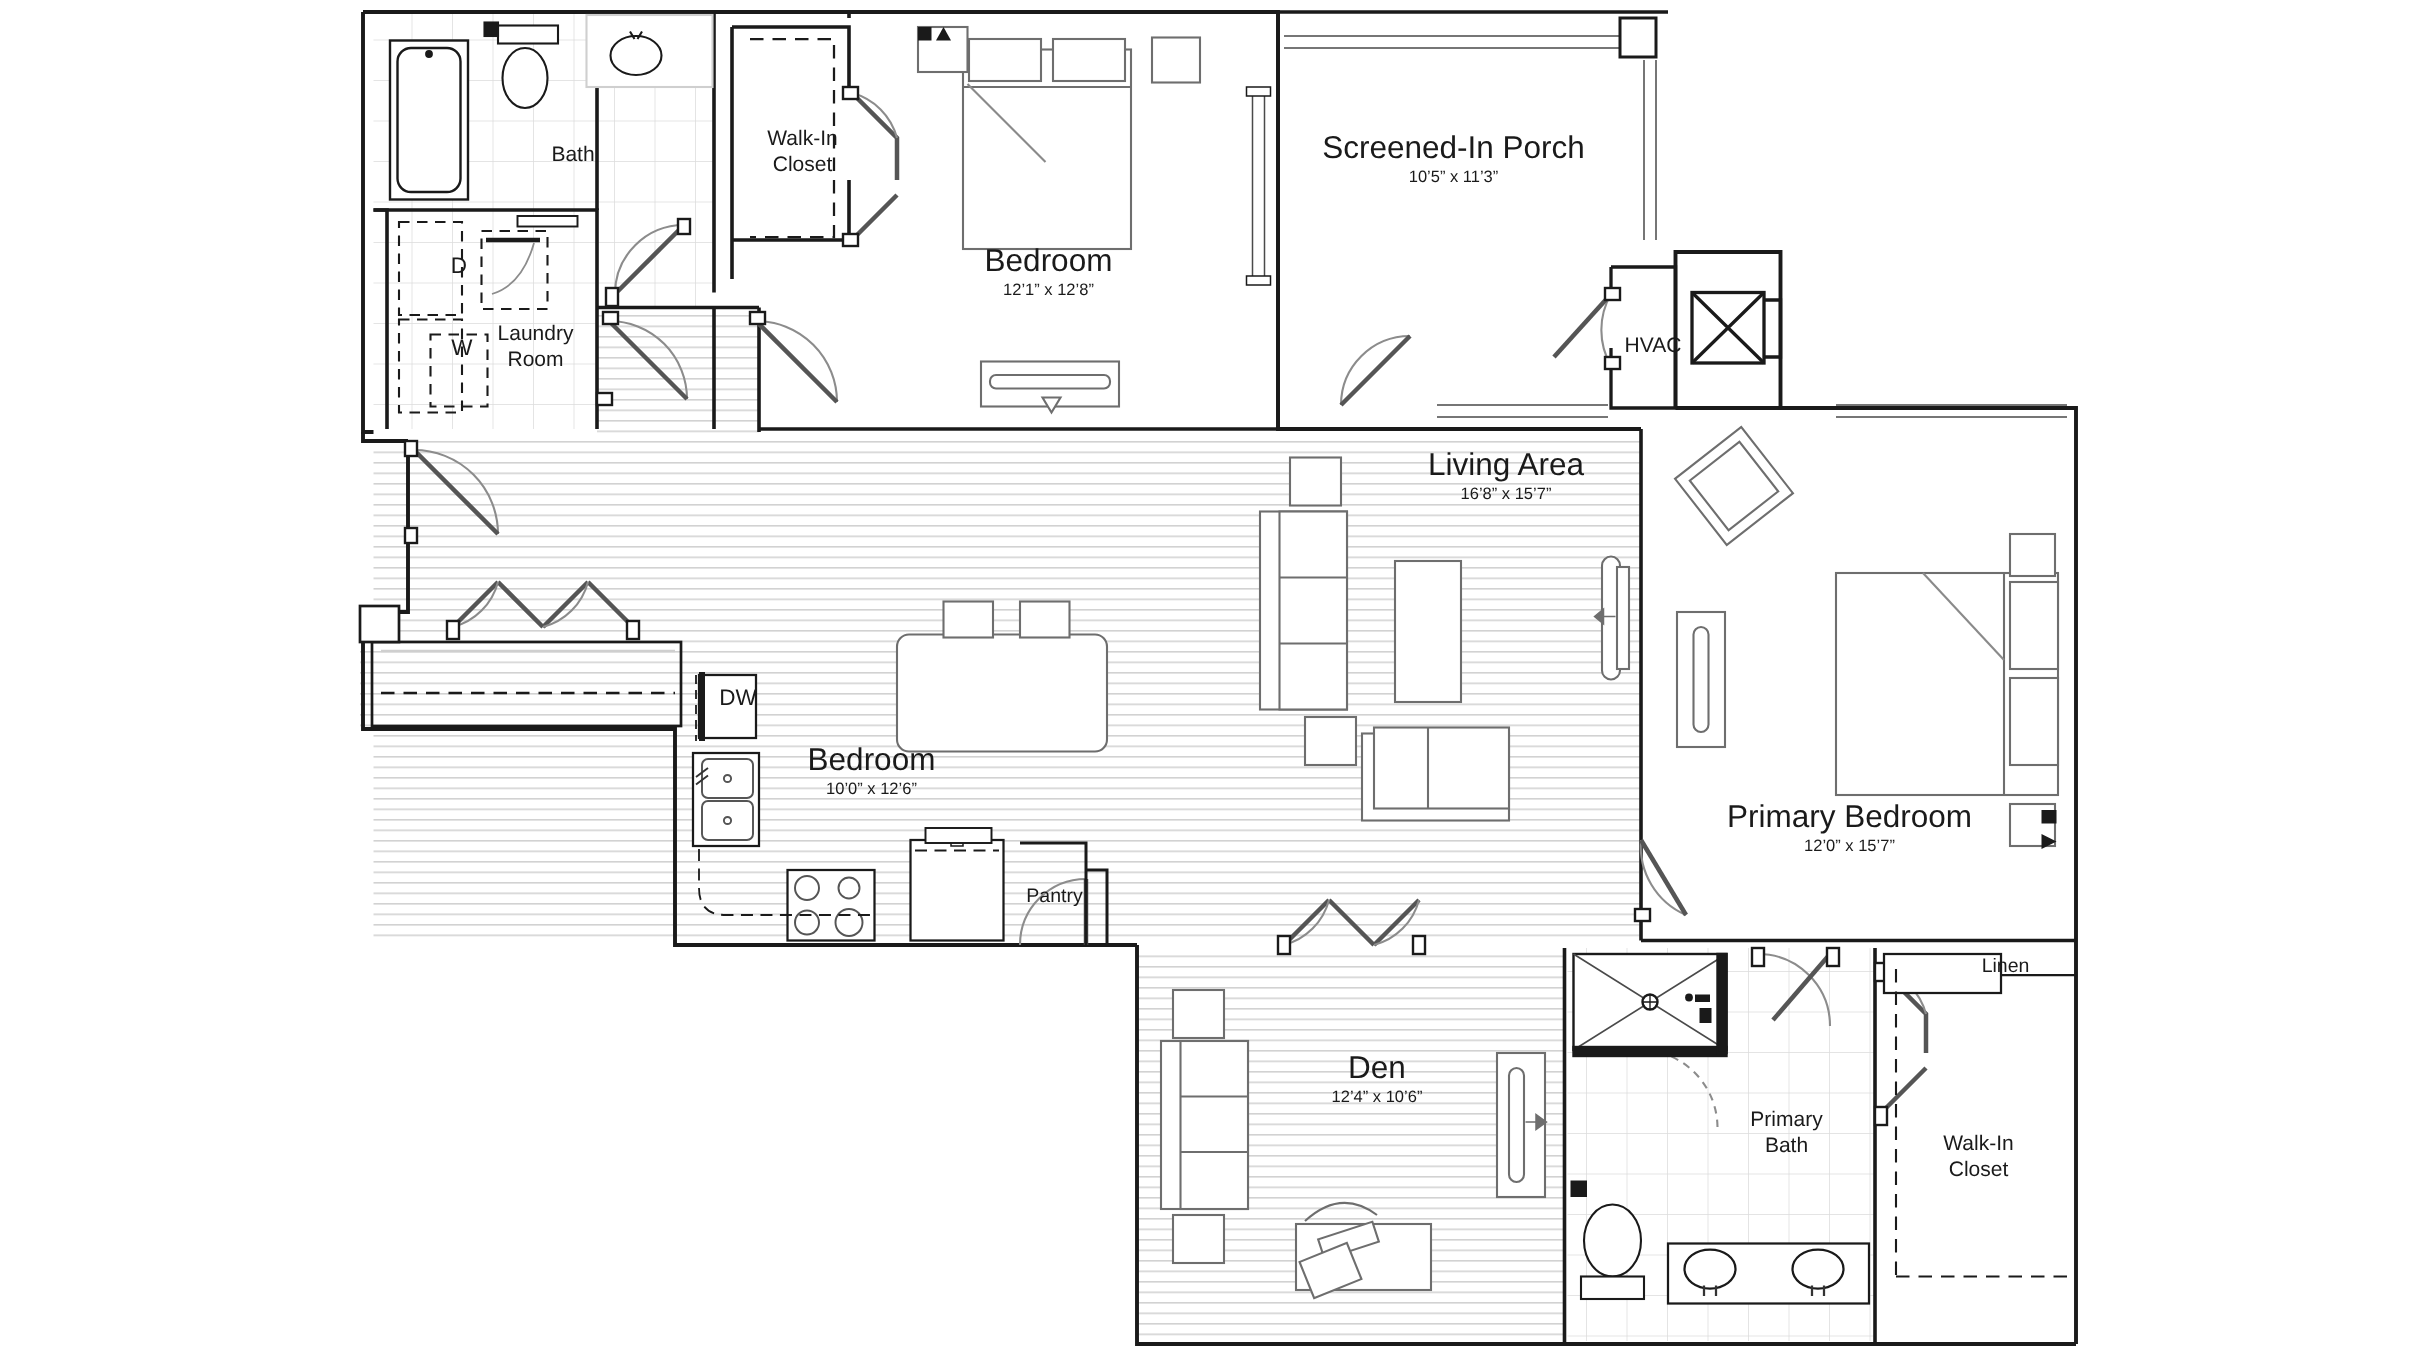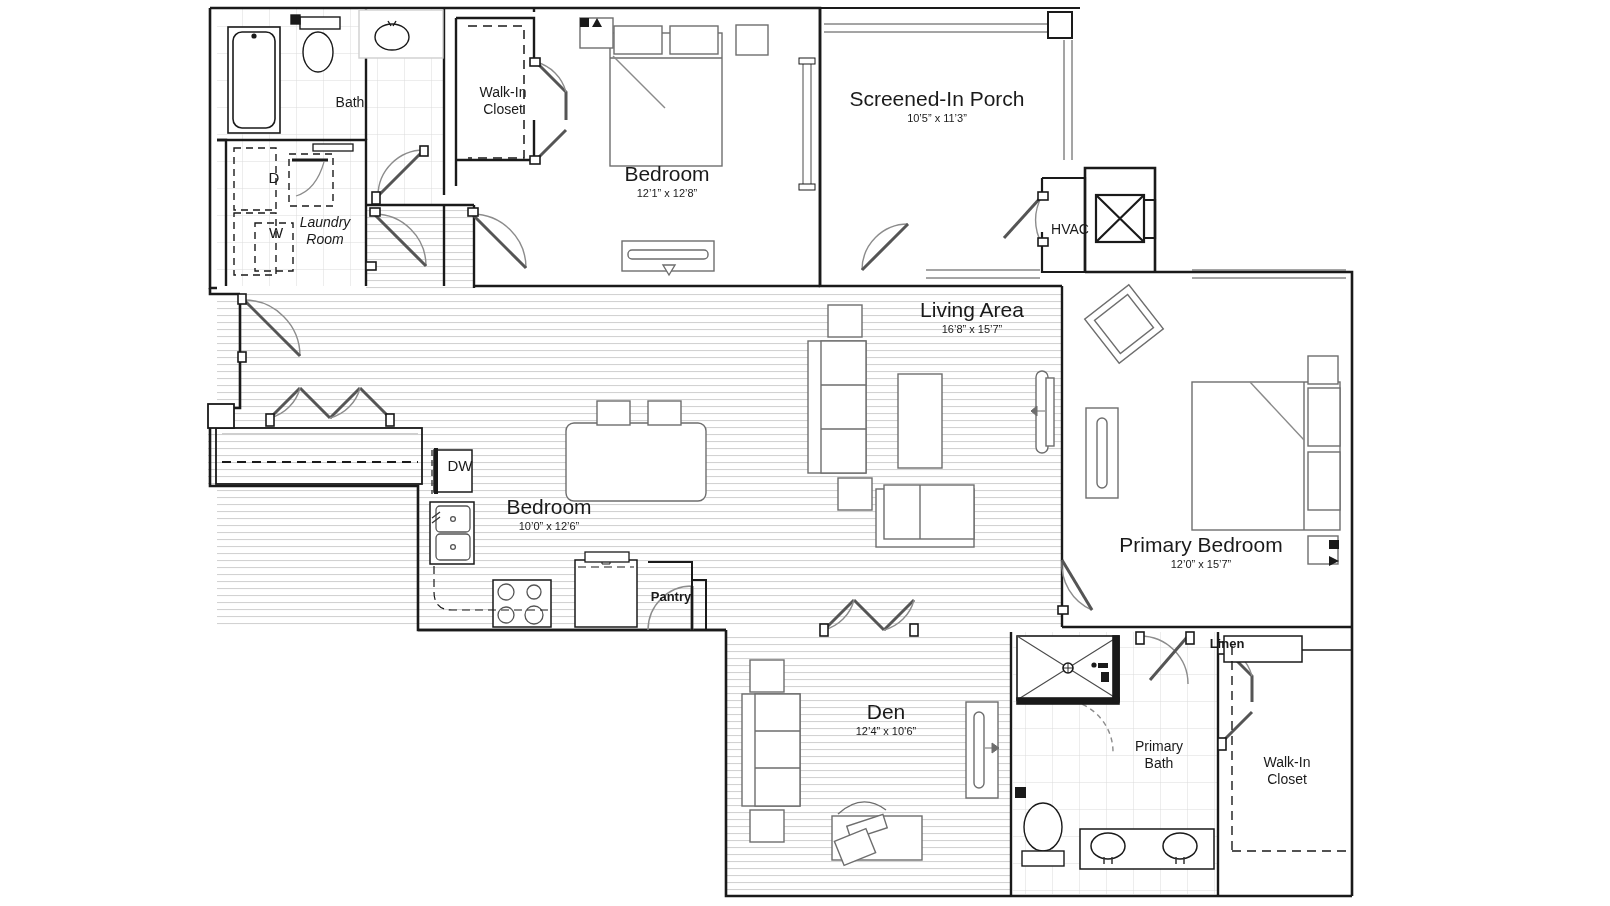--- a/index.html
+++ b/index.html
@@ -1,25 +1,25 @@
 <!DOCTYPE html>
 <html><head>
 <meta charset="utf-8">
 <style>
   html,body{margin:0;padding:0;background:#ffffff;}
   body{width:1610px;height:906px;overflow:hidden;
        font-family:"Liberation Sans","DejaVu Sans",sans-serif;}
-  #plan{position:relative;width:1490px;height:906px;background:#fff;}
+  #plan{position:relative;width:1490px;height:906px;background:#fff;margin-left:32px;}
   #plan svg{position:absolute;left:0;top:0;}
   .lbl{position:absolute;color:#1a1a1a;text-align:center;line-height:1.22;
        white-space:nowrap;pointer-events:none;}
   .lbl .n{display:block;font-size:21px;}
   .lbl .d{display:block;font-size:11px;}
   .lbl.sm .n{font-size:14px;}
-  .lbl.xs .n{font-size:13px;font-weight:bold;}
+  .lbl.xs .n{font-size:13px;}
   .lbl.app .n{font-size:15px;font-weight:400;}
 </style>
 </head>
 <body>
 
 <div id="plan">
 
 <svg width="1610" height="906" viewBox="0 0 1610 906">
   <defs>
     <pattern id="wood" width="10" height="7" patternUnits="userSpaceOnUse">
@@ -364,21 +364,21 @@
 
   <g fill="none" stroke="#1a1a1a" stroke-width="1.5" stroke-dasharray="9 6">
     <path d="M468 26 H524 V158 H468"></path>
   </g>
 </svg>
 
 <div class="lbl sm" style="left:350px;top:103px;transform:translate(-50%,-50%)">
   <span class="n">Bath</span>
 </div>
 <div class="lbl sm" style="left:325px;top:231px;transform:translate(-50%,-50%)">
-  <span class="n" style="white-space:normal;width:70px;font-style:italic;">Laundry Room</span>
+  <span class="n" style="white-space:normal;width:70px;">Laundry Room</span>
 </div>
 <div class="lbl sm" style="left:503px;top:101px;transform:translate(-50%,-50%)">
   <span class="n" style="white-space:normal;width:74px;">Walk-In Closet</span>
 </div>
 <div class="lbl" style="left:667px;top:181px;transform:translate(-50%,-50%)">
   <span class="n">Bedroom</span>
   <span class="d">12’1” x 12’8”</span>
 </div>
 <div class="lbl" style="left:937px;top:106px;transform:translate(-50%,-50%)">
   <span class="n">Screened-In Porch</span>
@@ -402,21 +402,21 @@
   <span class="n">Primary Bedroom</span>
   <span class="d">12’0” x 15’7”</span>
 </div>
 <div class="lbl" style="left:886px;top:719px;transform:translate(-50%,-50%)">
   <span class="n">Den</span>
   <span class="d">12’4” x 10’6”</span>
 </div>
 <div class="lbl sm" style="left:1159px;top:755px;transform:translate(-50%,-50%)">
   <span class="n" style="white-space:normal;width:68px;">Primary Bath</span>
 </div>
-<div class="lbl xs" style="left:1227px;top:644px;transform:translate(-50%,-50%)">
+<div class="lbl xs" style="left:1305px;top:644px;transform:translate(-50%,-50%)">
   <span class="n">Linen</span>
 </div>
 <div class="lbl sm" style="left:1287px;top:771px;transform:translate(-50%,-50%)">
   <span class="n" style="white-space:normal;width:74px;">Walk-In Closet</span>
 </div>
 
 <div class="lbl app" style="left:274px;top:178px;transform:translate(-50%,-50%)">
   <span class="n">D</span>
 </div>
 <div class="lbl app" style="left:276px;top:233px;transform:translate(-50%,-50%)">

